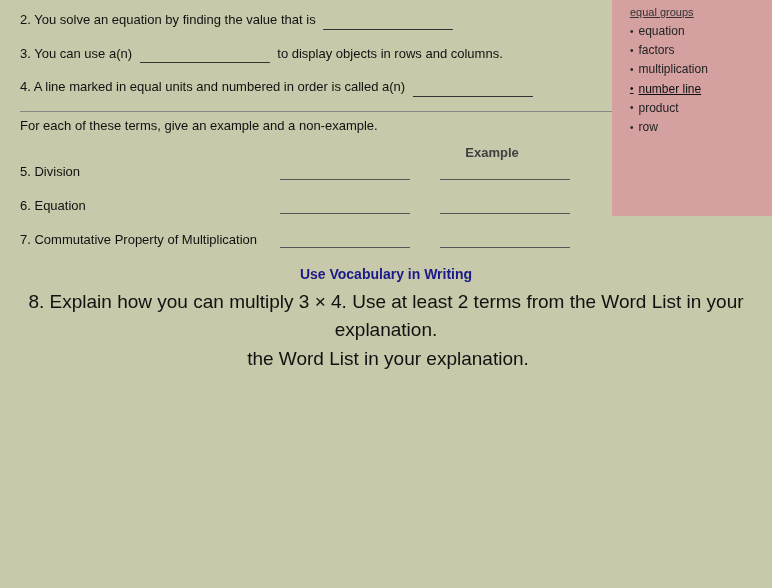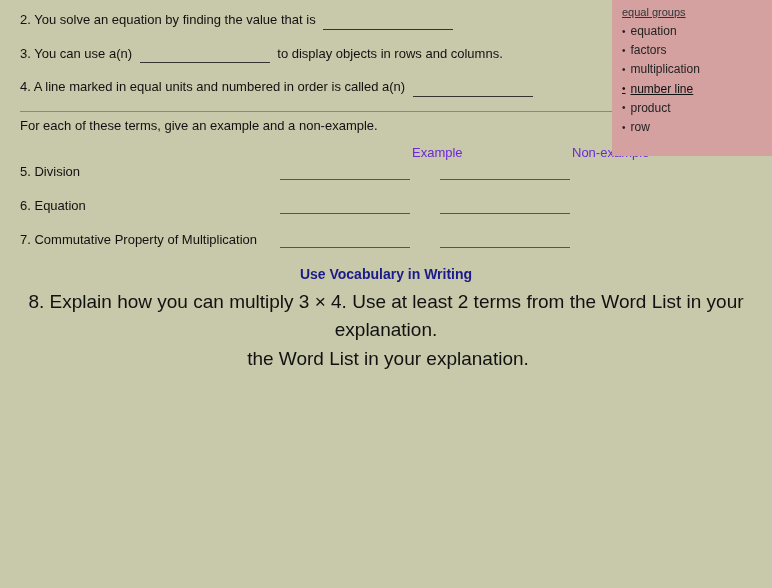--- a/index.html
+++ b/index.html
@@ -27,25 +27,25 @@
     .main-content {
       flex: 1;
       background-color: #c8c8aa;
       padding: 10px 20px;
       position: relative;
     }
 
     .word-list-panel {
       width: 160px;
       background-color: #d4a0a0;
-      padding: 6px 10px;
+      padding: 6px 18px;
       position: absolute;
       top: 0;
       right: 0;
-      height: 156px;
+      height: 216px;
     }
 
     .word-list-title {
       font-size: 11px;
       color: #333;
       margin-bottom: 4px;
       text-decoration: underline;
     }
 
     .word-list-item {
@@ -103,23 +103,24 @@
 
     .example-header-row {
       display: flex;
       justify-content: flex-end;
       padding-right: 20px;
       margin-bottom: 4px;
     }
 
     .example-header {
       font-size: 13px;
-      font-weight: normal;
-      color: #6d28d9;
+      font-weight: bold;
+      color: #404040;
       width: 160px;
+      text-align: center;
     }
 
     .example-row {
       display: flex;
       align-items: center;
       margin-bottom: 18px;
     }
 
     .example-label {
       font-size: 13px;

